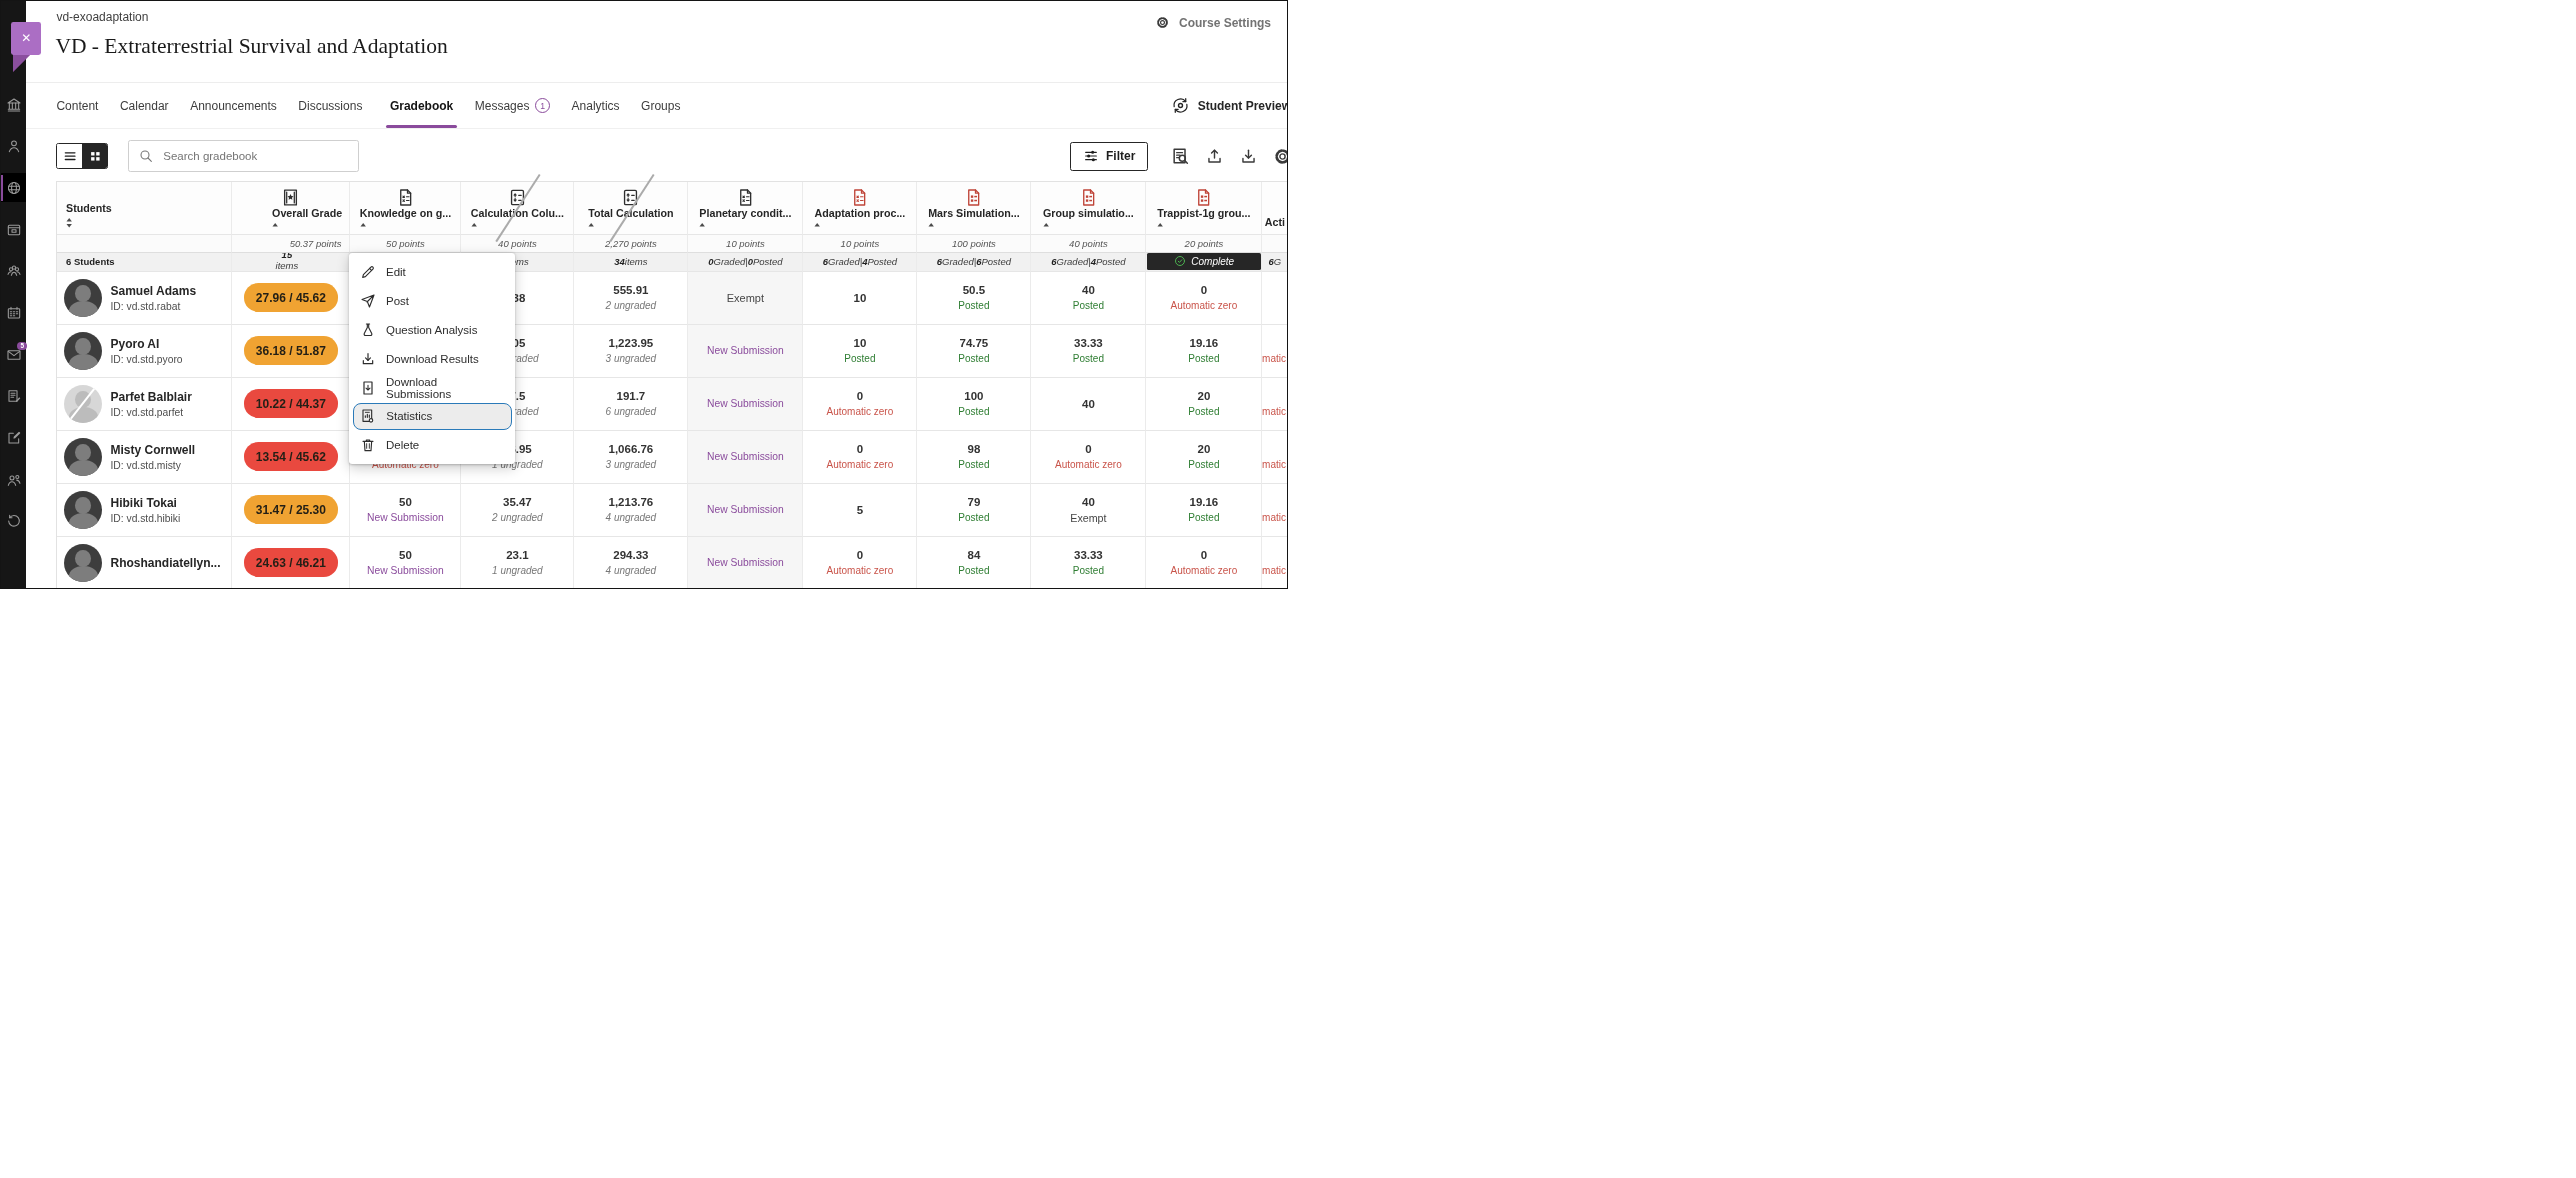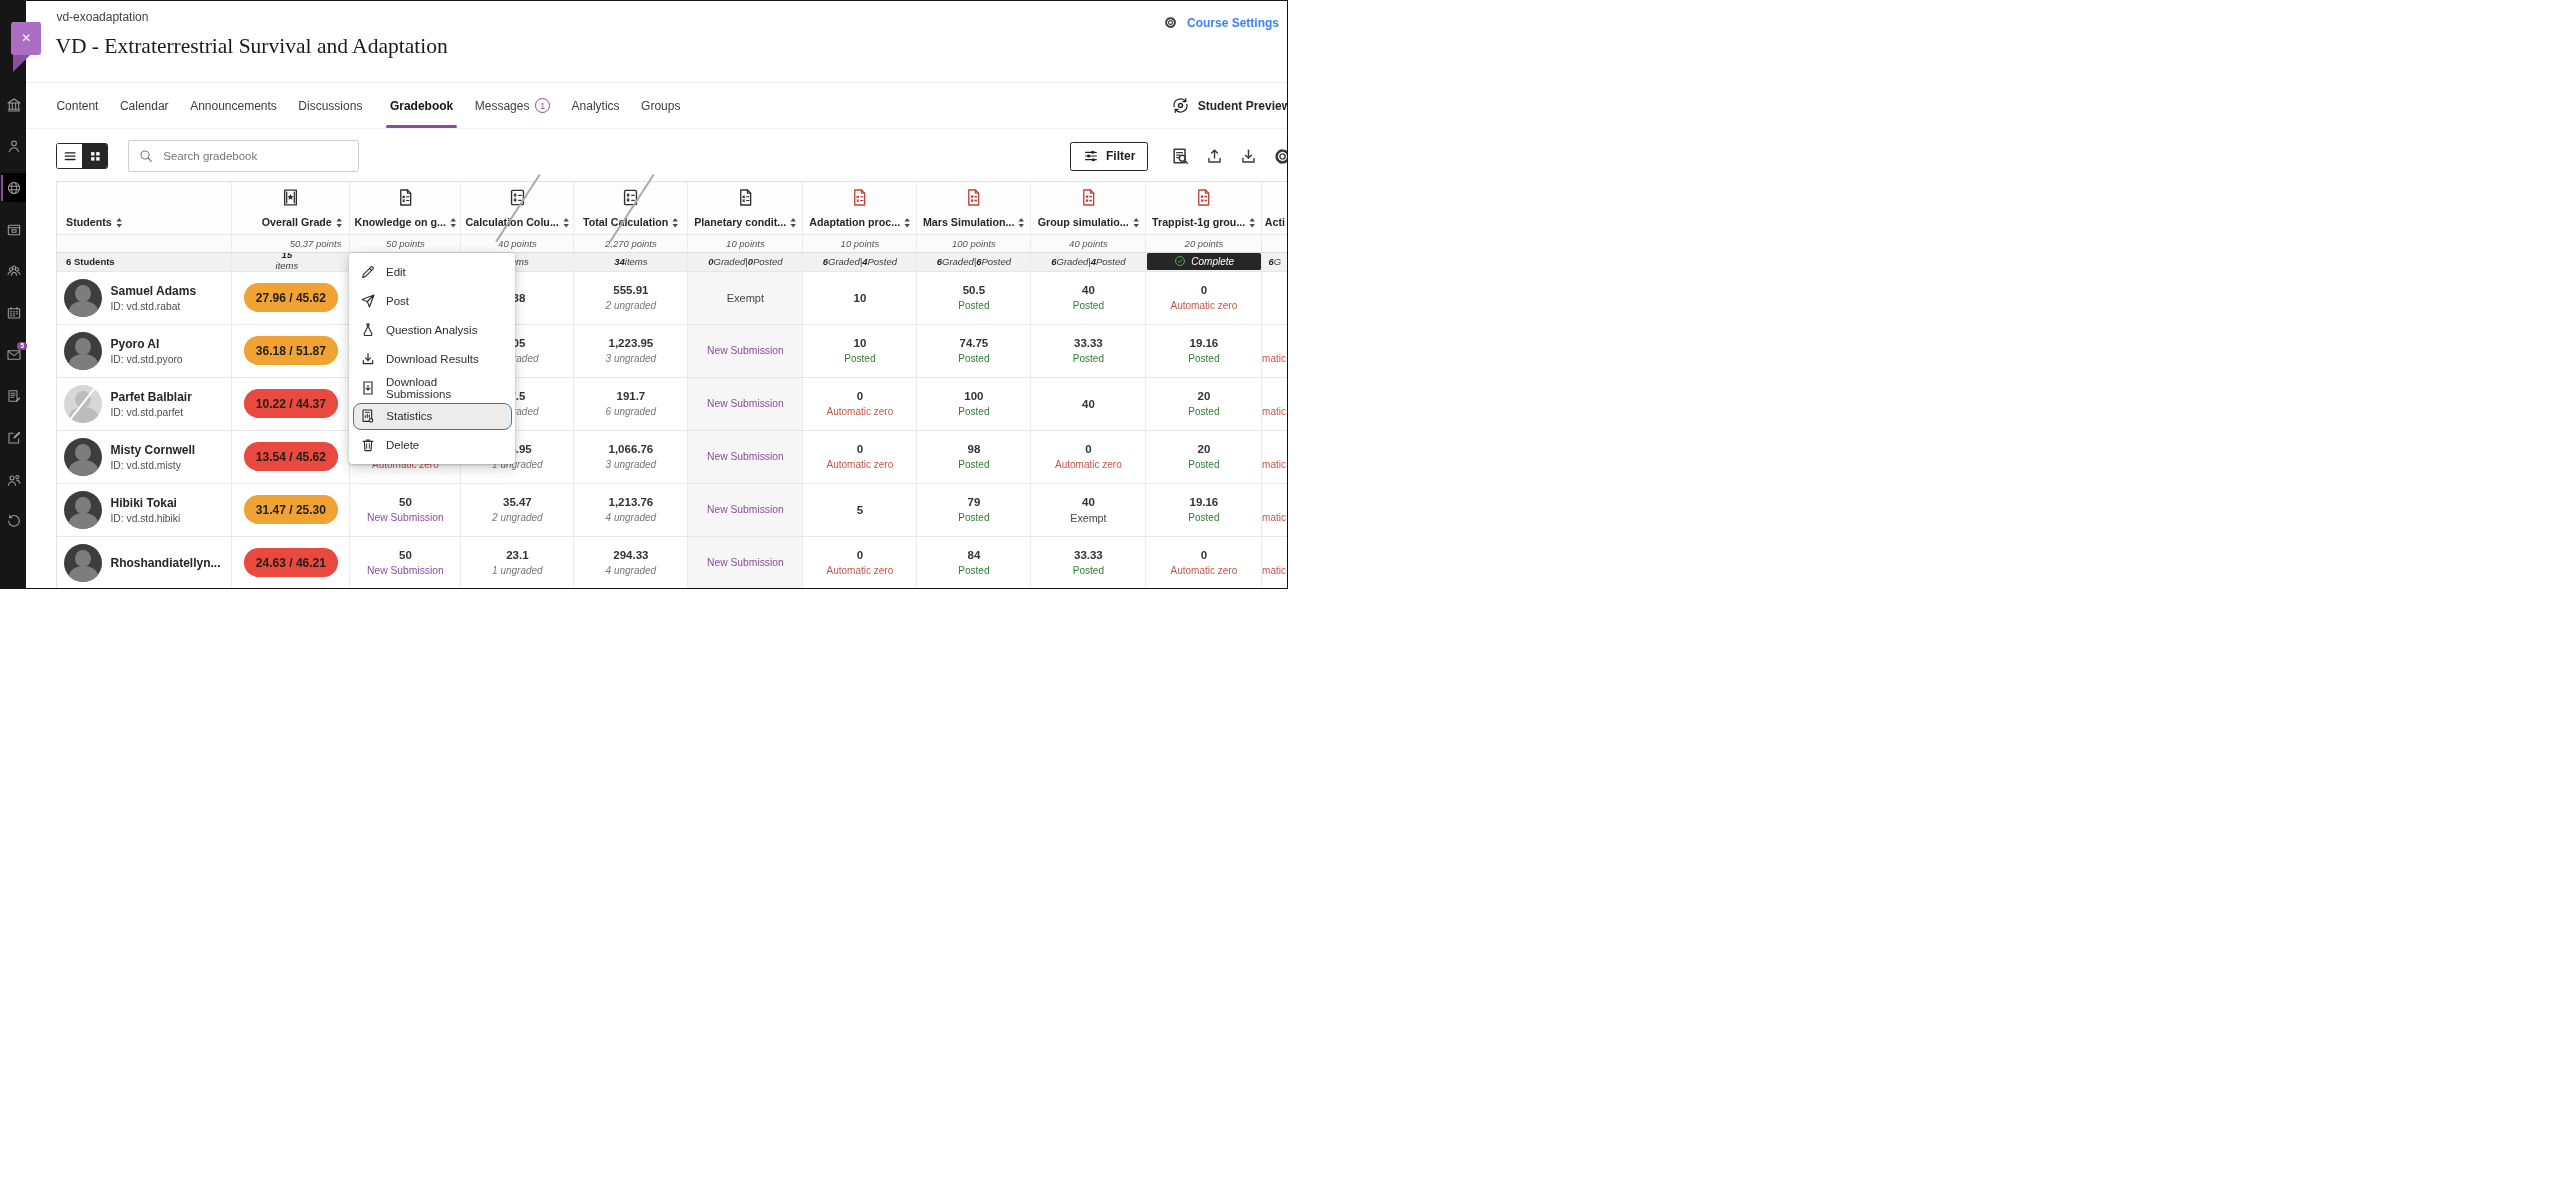--- a/index.html
+++ b/index.html
@@ -17,22 +17,22 @@
             border-radius:5.6px;padding:0 3.2px;line-height:8px;font-weight:700;}
   .close-tab{position:absolute;left:10.3px;top:20.7px;width:30px;height:33px;background:#ab6ec4;border-radius:2.4px;
              display:flex;align-items:center;justify-content:center;color:#fff;font-size:12px;z-index:6;cursor:pointer;}
   .close-tab::after{content:"";position:absolute;left:1.6px;top:33px;width:17.5px;height:17.5px;background:#8b4f9e;
                     clip-path:polygon(0 0,100% 0,0 100%);z-index:-1;}
   
   .main{position:absolute;left:25.4px;top:0;right:0;bottom:0;}
   .topbar{position:relative;height:81px;border-bottom:0.8px solid #ededed;}
   .course-id{position:absolute;left:30px;top:9px;font-size:12px;color:#3f3f3f;}
   .course-title{position:absolute;left:29px;top:33px;font-family:"Liberation Serif",serif;font-size:21.5px;color:#1a1a1a;}
-  .course-settings{position:absolute;right:8px;top:14.3px;display:flex;align-items:center;gap:9px;
-                   font-size:12px;font-weight:600;color:#3b82f6;white-space:nowrap;cursor:pointer;}
+  .course-settings{position:absolute;right:16px;top:14.3px;display:flex;align-items:center;gap:9px;
+                   font-size:12px;font-weight:600;color:#737373;white-space:nowrap;cursor:pointer;}
   .navbar{position:relative;height:45px;border-bottom:1.6px solid #f0f0f0;display:flex;align-items:stretch;
           padding-left:30px;gap:21.5px;}
   .tab{font-size:12px;color:#3d3d3d;display:flex;align-items:center;gap:5.6px;position:relative;cursor:pointer;white-space:nowrap;}
   .tab.active{font-weight:700;color:#141414;margin-left:6px;}
   .tab.active::after{content:"";position:absolute;left:-4px;right:-4px;bottom:0;height:3.2px;background:#8a4b9c;border-radius:1.6px;}
   .msg-badge{width:15px;height:15px;border:1.2px solid #8a4b9c;border-radius:50%;color:#8a4b9c;font-size:8.7px;
              display:flex;align-items:center;justify-content:center;box-sizing:border-box;}
   .student-preview{position:absolute;right:-4px;top:0;bottom:0;display:flex;align-items:center;gap:7.2px;
                    font-size:12px;font-weight:600;color:#262626;white-space:nowrap;cursor:pointer;}
   
@@ -50,21 +50,21 @@
   .tb-icon.gear{margin-right:-9.5px;}
   
   .gridwrap{position:absolute;left:30px;top:180px;right:0;bottom:0;}
   .grid{display:grid;position:relative;width:1232px;
         grid-template-columns:175px 118px 111px 113px 114px 115px 114px 114px 115px 116px 26px;
         grid-template-rows:53px 17.5px 19px repeat(6,53px);
         border-top:0.8px solid #e2e2e2;border-left:0.8px solid #e2e2e2;background:#fff;}
   .cell{border-right:0.8px solid #ebebeb;border-bottom:0.8px solid #e6e6e6;position:relative;box-sizing:border-box;
         display:flex;align-items:center;justify-content:center;background:#fff;min-width:0;}
   .hcell{flex-direction:column;justify-content:space-between;padding:5.6px 3.2px 6.4px;background:#fdfdfd;}
-  .hlabel{display:flex;align-items:flex-end;gap:4px;font-size:10.7px;font-weight:600;color:#262626;white-space:nowrap;overflow:hidden;}
+  .hlabel{display:flex;align-items:flex-start;gap:4px;font-size:10.7px;font-weight:600;color:#262626;white-space:nowrap;overflow:hidden;flex-direction:column;}
   .sorter{color:#4a4a4a;flex:0 0 auto;}
   .h-students{align-items:flex-start;justify-content:flex-end;padding-left:8.7px;}
   .h-overall .hlabel{align-self:flex-end;padding-right:4px;}
   .pcell{background:#fbfbfb;font-size:9.5px;font-style:italic;color:#555;border-bottom:0.8px solid #dedede;white-space:nowrap;overflow:hidden;}
   .pcell.right{justify-content:flex-end;padding-right:8px;}
   .scell{background:#f1f1f1;font-size:9.5px;color:#3c3c3c;font-style:italic;white-space:nowrap;overflow:hidden;}
   .scell b{font-style:italic;color:#1f1f1f;}
   .scell.left{justify-content:flex-start;padding-left:8.7px;font-style:normal;font-weight:700;color:#1f1f1f;}
   .scell.right{justify-content:flex-end;padding-right:8px;flex-direction:column;}
   .complete-badge{position:absolute;inset:0 0.8px 0.8px 0.8px;background:#262626;border-radius:1.6px;color:#fff;

